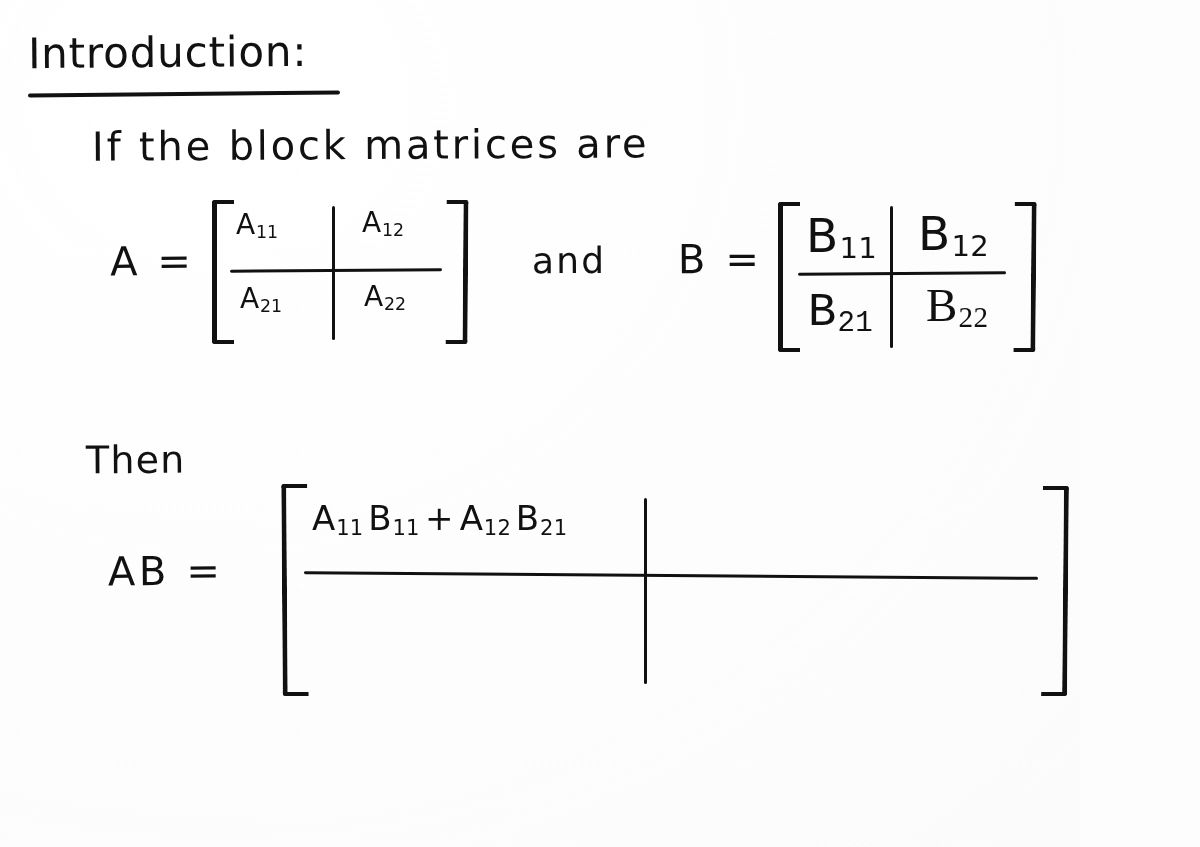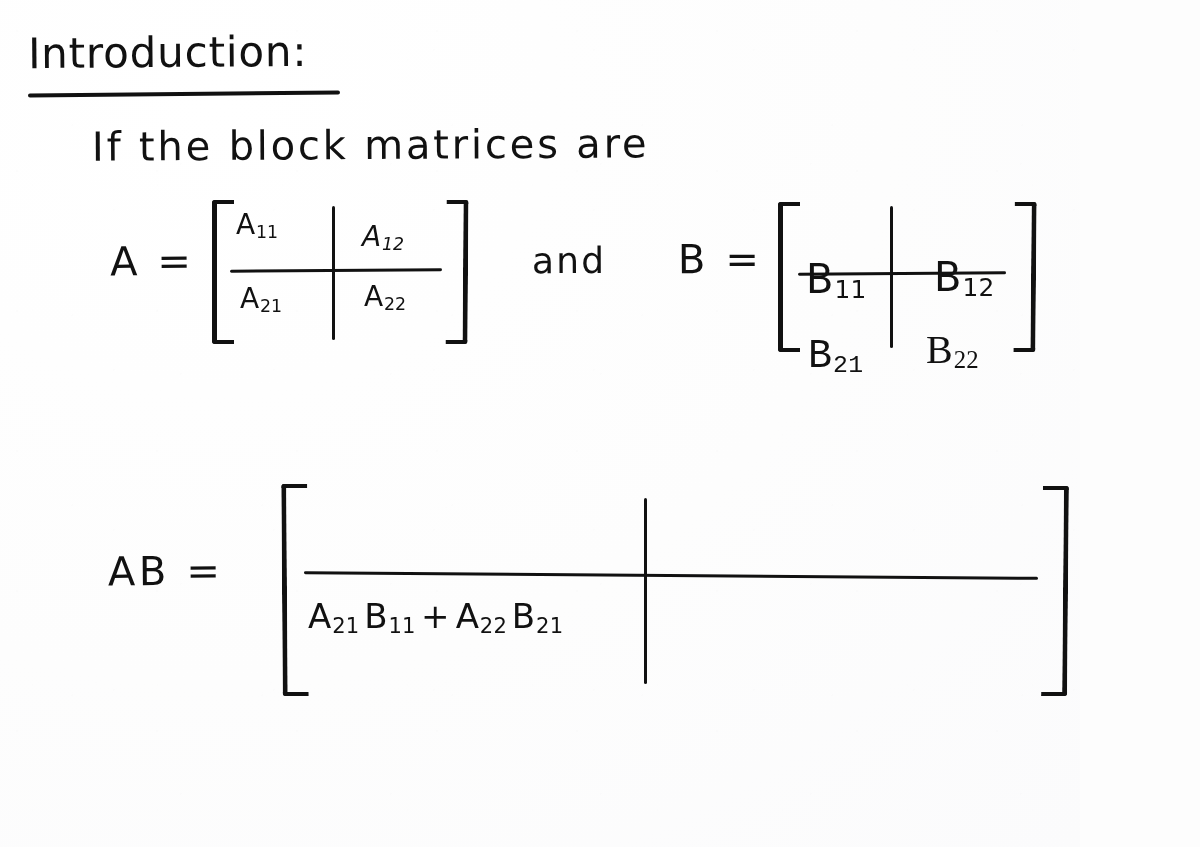--- a/index.html
+++ b/index.html
@@ -144,33 +144,33 @@
   .fgap { display: inline-block; width: .14em; }
 
   
   #matrix-A { left: 212px; top: 200px; width: 256px; height: 144px; }
   #matrix-A .bracket.left  { left: 0px;   top: 0px; width: 22px;  height: 144px; }
   #matrix-A .bracket.right { right: 0px;  top: 0px; width: 22px;  height: 144px; transform: rotate(0.4deg); }
   #matrix-A .divider-h { left: 18px; top: 69px; width: 212px; transform: rotate(-0.35deg); }
   #matrix-A .divider-v { left: 120px; top: 6px; height: 134px; }
   #matrix-A .cell { font-size: 28px; }
   #matrix-A .c11 { left: 24px;  top: 8px; }
-  #matrix-A .c12 { left: 150px; top: 20px; font-style: italic; }
+  #matrix-A .c12 { left: 150px; top: 6px; }
   #matrix-A .c21 { left: 28px;  top: 82px; }
   #matrix-A .c22 { left: 152px; top: 80px; }
 
   
   #matrix-B { left: 778px; top: 202px; width: 258px; height: 150px; }
   #matrix-B .bracket.left  { left: 0px;  top: 0px; width: 22px; height: 150px; }
   #matrix-B .bracket.right { right: 0px; top: 0px; width: 22px; height: 150px; transform: rotate(0.5deg); }
   #matrix-B .divider-h { left: 20px; top: 70px; width: 208px; transform: rotate(-0.4deg); }
   #matrix-B .divider-v { left: 112px; top: 4px; height: 142px; }
-  #matrix-B .cell { font-size: 40px; margin-top: 48px; }
+  #matrix-B .cell { font-size: 47px; }
   #matrix-B .c11 { left: 28px;  top: 6px; }
-  #matrix-B .c12 { left: 156px; top: 4px; }
+  #matrix-B .c12 { left: 140px; top: 4px; }
   #matrix-B .c21 { left: 30px;  top: 84px; font-family: Liberation Mono, monospace; }
   #matrix-B .c22 { left: 148px; top: 76px; font-family: Liberation Serif, serif; }
 
   
   #matrix-AB { left: 282px; top: 484px; width: 786px; height: 212px; }
   #matrix-AB .bracket.left  { left: 0px;  top: 0px; width: 26px; height: 212px; transform: rotate(-0.4deg); }
   #matrix-AB .bracket.right { right: 0px; top: 2px; width: 26px; height: 210px; transform: rotate(0.5deg); }
   #matrix-AB .divider-h { left: 22px; top: 90px; width: 734px; transform: rotate(0.45deg); }
   #matrix-AB .divider-v { left: 362px; top: 14px; height: 186px; }
   #matrix-AB .cell { font-size: 34px; }
@@ -210,24 +210,25 @@
     <div class="bracket left"></div>
     <div class="bracket right"></div>
     <div class="divider-h"></div>
     <div class="divider-v"></div>
     <div class="cell c11">B<sub>11</sub></div>
     <div class="cell c12">B<sub>12</sub></div>
     <div class="cell c21">B<sub>21</sub></div>
     <div class="cell c22">B<sub>22</sub></div>
   </div>
 
+  <div class="hw" id="then-word">Then</div>
 
   <div class="hw eq-label" id="label-AB">AB =</div>
 
   <div class="matrix" id="matrix-AB">
     <div class="bracket left"></div>
     <div class="bracket right"></div>
     <div class="divider-h"></div>
     <div class="divider-v"></div>
-    <div class="cell c21">A<sub>21</sub><span class="fgap"></span>B<sub>11</sub><span class="plus">+</span>A<sub>22</sub><span class="fgap"></span>B<sub>21</sub></div>
+    <div class="cell c11">A<sub>11</sub><span class="fgap"></span>B<sub>11</sub><span class="plus">+</span>A<sub>12</sub><span class="fgap"></span>B<sub>21</sub></div>
   </div>
 
 </div>
 
 </body></html>

